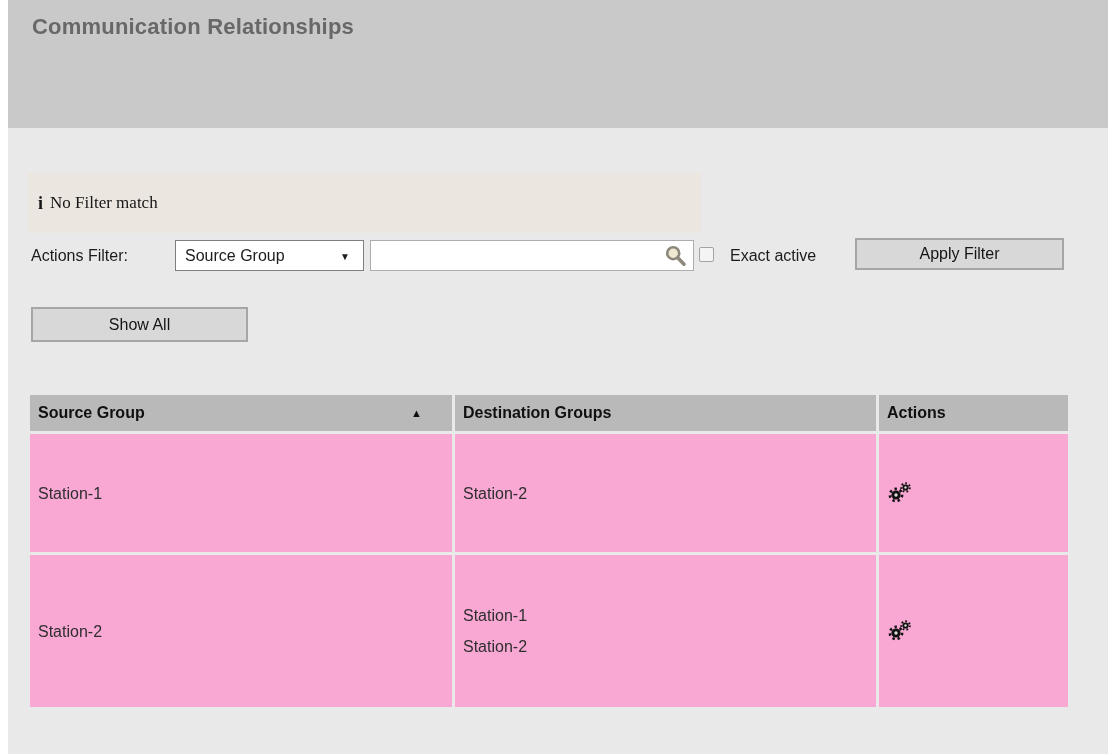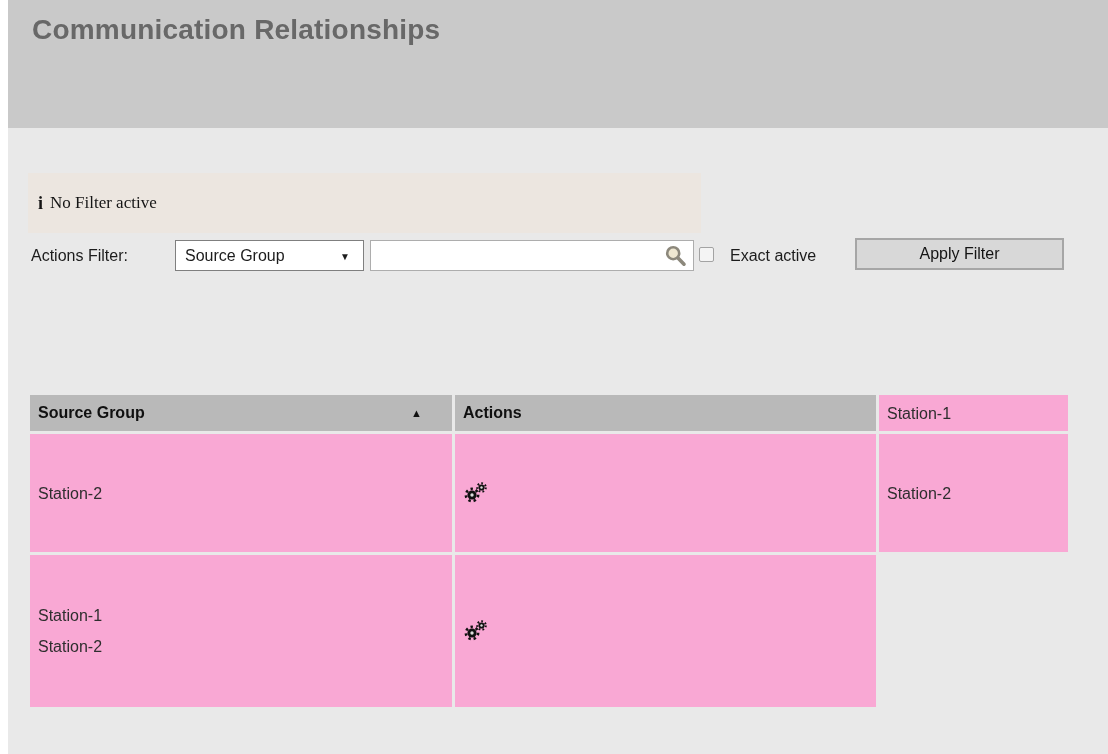--- a/index.html
+++ b/index.html
@@ -3,21 +3,21 @@
 <meta charset="utf-8">
 <style>
   html,body{margin:0;padding:0;background:#ffffff;}
   .stage{
     position:relative;width:1108px;height:754px;overflow:hidden;
     font-family:"Liberation Sans",sans-serif;background:#ffffff;
   }
   
   .banner{position:absolute;left:8px;top:0;width:1100px;height:128px;background:#c9c9c9;}
   .page-title{
-    position:absolute;left:24px;top:14px;font-size:28px;font-weight:bold;color:#686868;
+    position:absolute;left:24px;top:14px;font-size:22px;font-weight:bold;color:#686868;
     letter-spacing:.2px;
   }
   
   .content{position:absolute;left:8px;top:128px;width:1100px;height:626px;background:#e9e9e9;}
 
   
   .info-bar{
     position:absolute;left:20px;top:45px;width:673px;height:60px;background:#ece6e0;
     display:flex;align-items:center;padding-left:10px;box-sizing:border-box;
     font-family:"Liberation Serif",serif;font-size:17px;color:#151515;
@@ -86,21 +86,21 @@
 <div class="stage">
 
   <div class="banner">
     <div class="page-title">Communication Relationships</div>
   </div>
 
   <div class="content">
 
     <div class="info-bar">
       <span class="info-i">i</span>
-      <span>No Filter active</span>
+      <span>No Filter match</span>
     </div>
 
     <div class="filter-label">Actions Filter:</div>
 
     <div class="dropdown">
       <span>Source Group</span>
       <span class="dd-arrow">▼</span>
     </div>
 
     <div class="search-wrap">
@@ -108,26 +108,30 @@
       <svg class="magnifier" viewBox="0 0 23 23">
         <circle cx="9.2" cy="9.2" r="6" fill="#efe8d2" stroke="#8c887c" stroke-width="2.6"></circle>
         <line x1="14" y1="14" x2="20" y2="20.2" stroke="#8c887c" stroke-width="3.6" stroke-linecap="round"></line>
       </svg>
     </div>
 
     <input type="checkbox" class="checkbox" style="">
     <div class="exact-label">Exact active</div>
 
     <button class="btn btn-apply">Apply Filter</button>
+    <button class="btn btn-showall">Show All</button>
 
     <div class="crtable">
 
       <div class="th">
         <span>Source Group</span>
         <span class="sort-arrow">▲</span>
+      </div>
+      <div class="th">
+        <span>Destination Groups</span>
       </div>
       <div class="th">
         <span>Actions</span>
       </div>
 
       <div class="td">
         <span>Station-1</span>
       </div>
       <div class="td">
         <span>Station-2</span>

